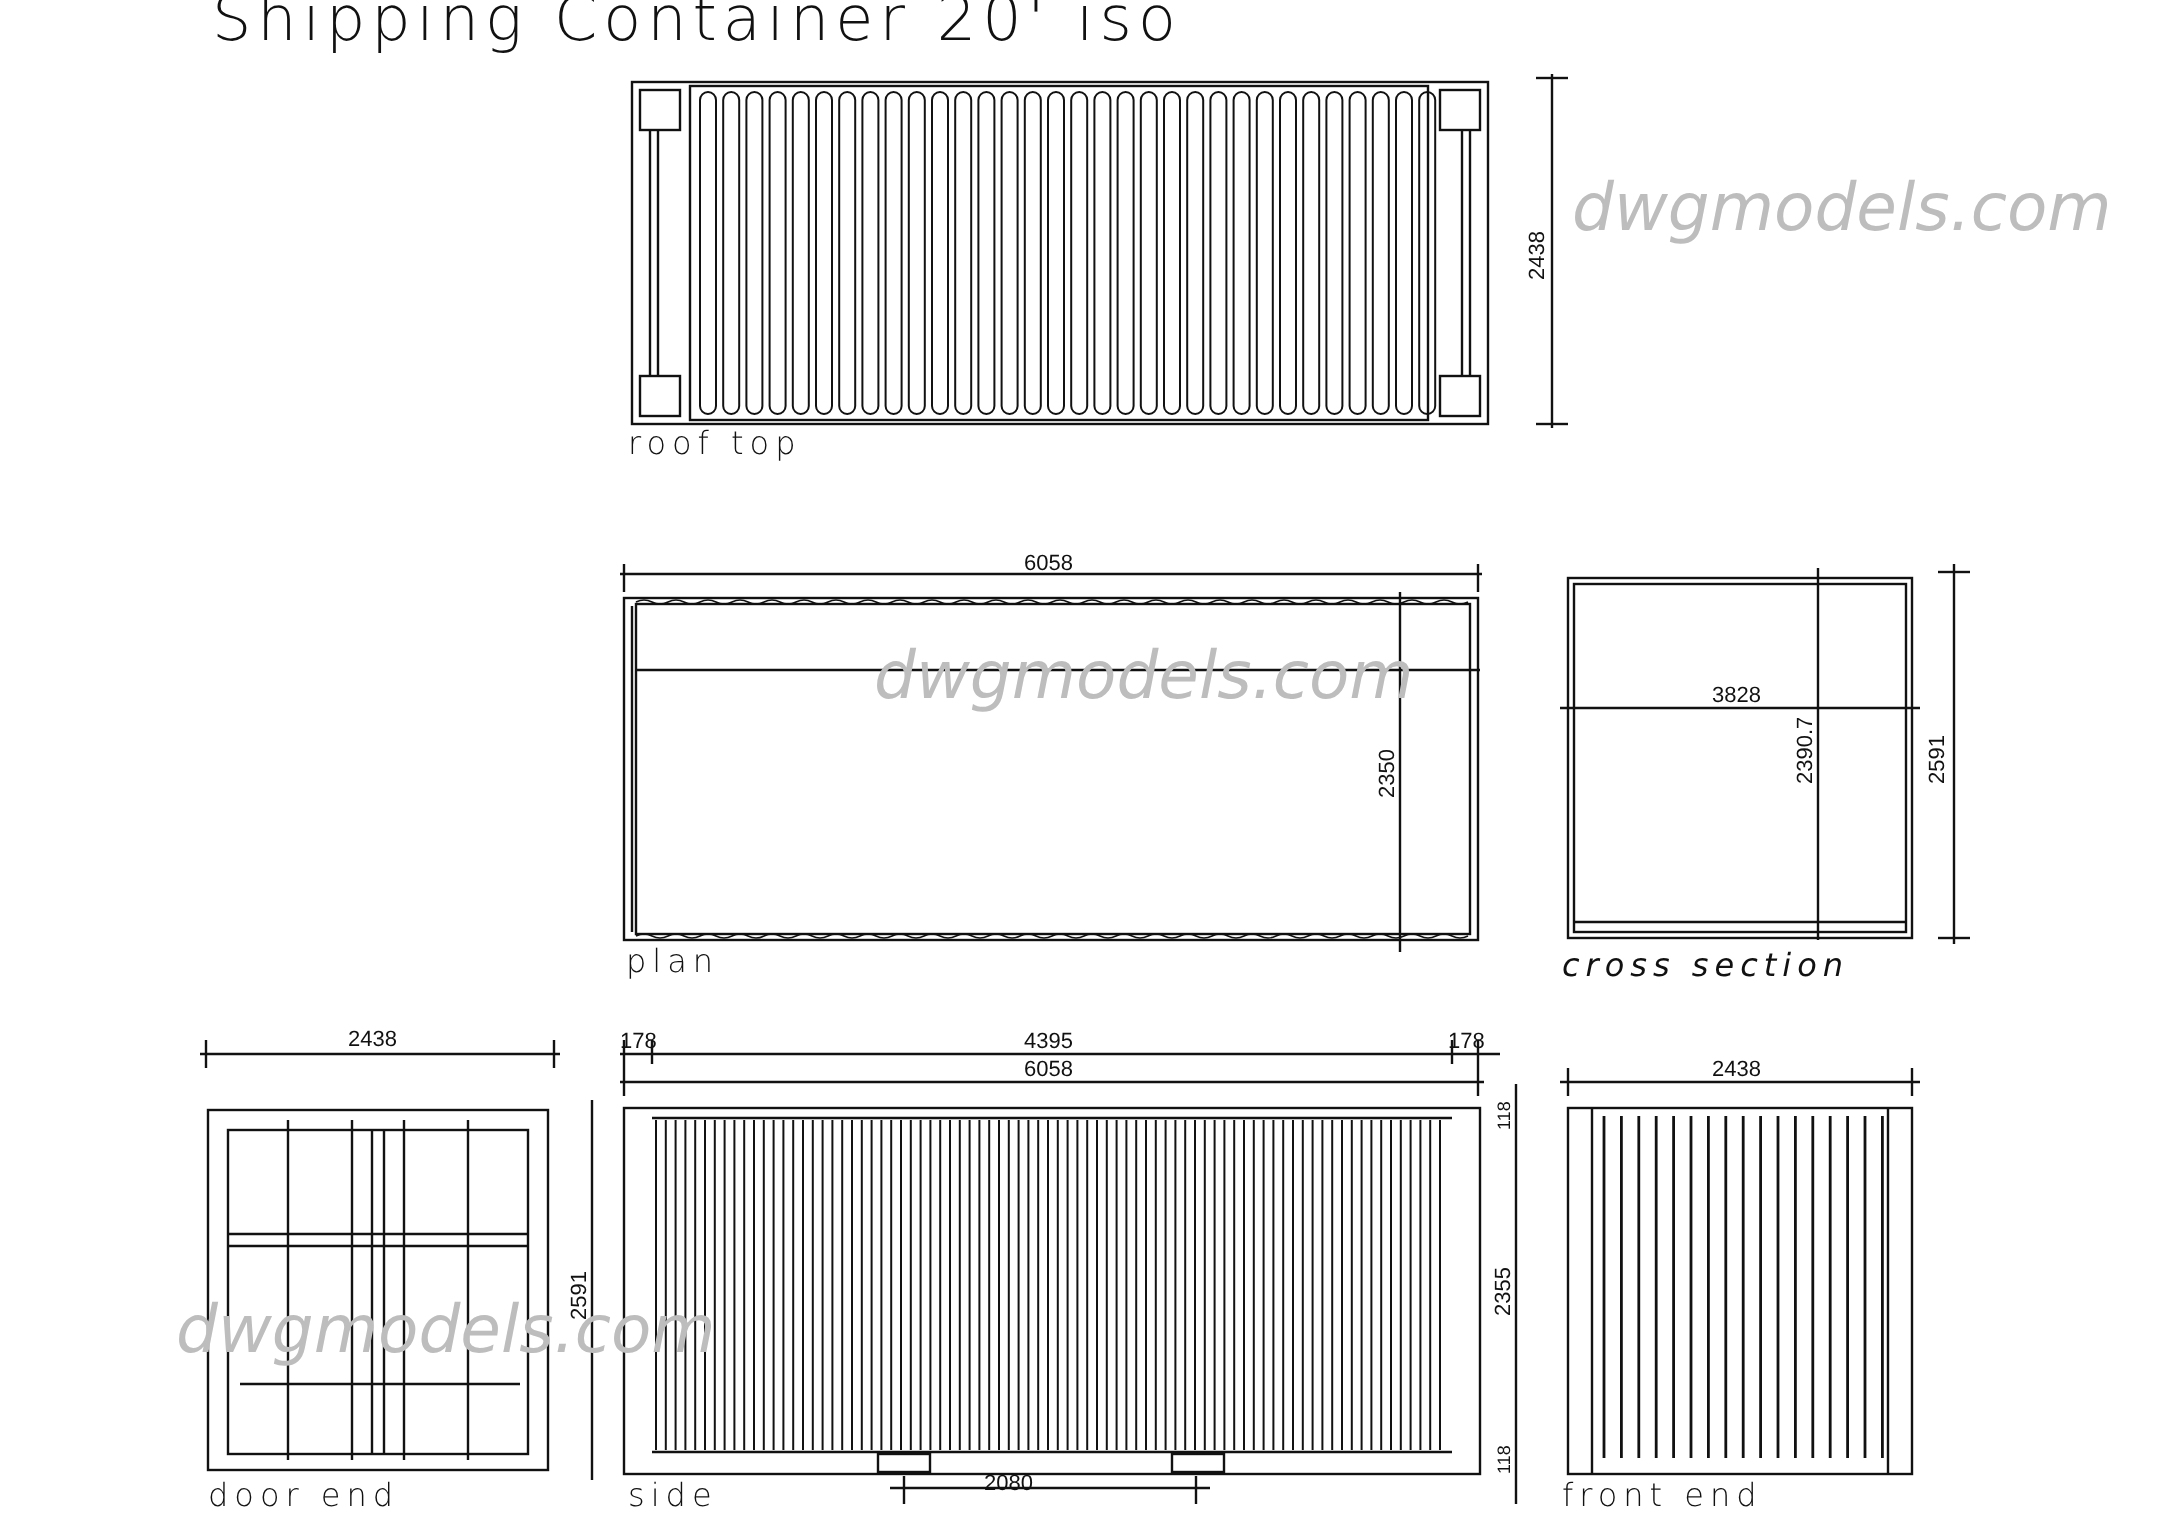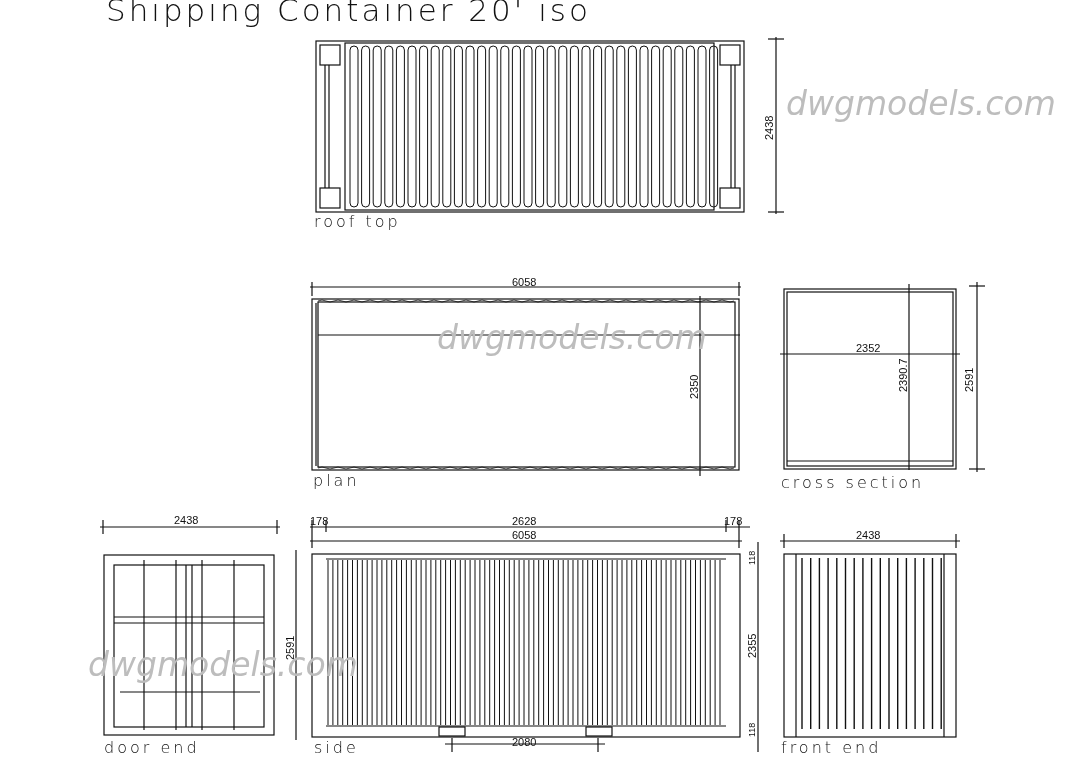--- a/index.html
+++ b/index.html
@@ -241,37 +241,37 @@
 
 <div class="title">Shipping Container 20' iso</div>
 
 <div class="label" style="left:314px;top:212px;">roof top</div>
 <div class="dim v" style="left:764px;top:140px;">2438</div>
 
 <div class="label" style="left:313px;top:471px;">plan</div>
 <div class="dim" style="left:512px;top:277px;">6058</div>
 <div class="dim v" style="left:689px;top:399px;">2350</div>
 
-<div class="label" style="left:781px;top:473px;">cross section</div>
-<div class="dim" style="left:856px;top:343px;">2352</div>
+<div class="label" style="left:781px;top:473px;font-style:italic;">cross section</div>
+<div class="dim" style="left:856px;top:343px;">3828</div>
 <div class="dim v" style="left:898px;top:392px;">2390.7</div>
 <div class="dim v" style="left:964px;top:392px;">2591</div>
 
 <div class="label" style="left:104px;top:738px;">door end</div>
 <div class="dim" style="left:174px;top:515px;">2438</div>
 <div class="dim v" style="left:285px;top:660px;">2591</div>
 
 <div class="label" style="left:314px;top:738px;">side</div>
 <div class="dim" style="left:310px;top:516px;">178</div>
-<div class="dim" style="left:512px;top:516px;">2628</div>
+<div class="dim" style="left:512px;top:516px;">4395</div>
 <div class="dim" style="left:724px;top:516px;">178</div>
 <div class="dim" style="left:512px;top:530px;">6058</div>
 <div class="dim v" style="left:748px;top:565px;font-size:9px;">118</div>
 <div class="dim v" style="left:747px;top:658px;">2355</div>
 <div class="dim v" style="left:748px;top:737px;font-size:9px;">118</div>
-<div class="dim" style="left:512px;top:737px;">2080</div>
+<div class="dim" style="left:492px;top:737px;">2080</div>
 
 <div class="label" style="left:781px;top:738px;">front end</div>
 <div class="dim" style="left:856px;top:530px;">2438</div>
 
 <div class="wm" style="left:786px;top:84px;">dwgmodels.com</div>
 <div class="wm" style="left:437px;top:318px;">dwgmodels.com</div>
 <div class="wm" style="left:88px;top:645px;">dwgmodels.com</div>
 
 </body></html>

